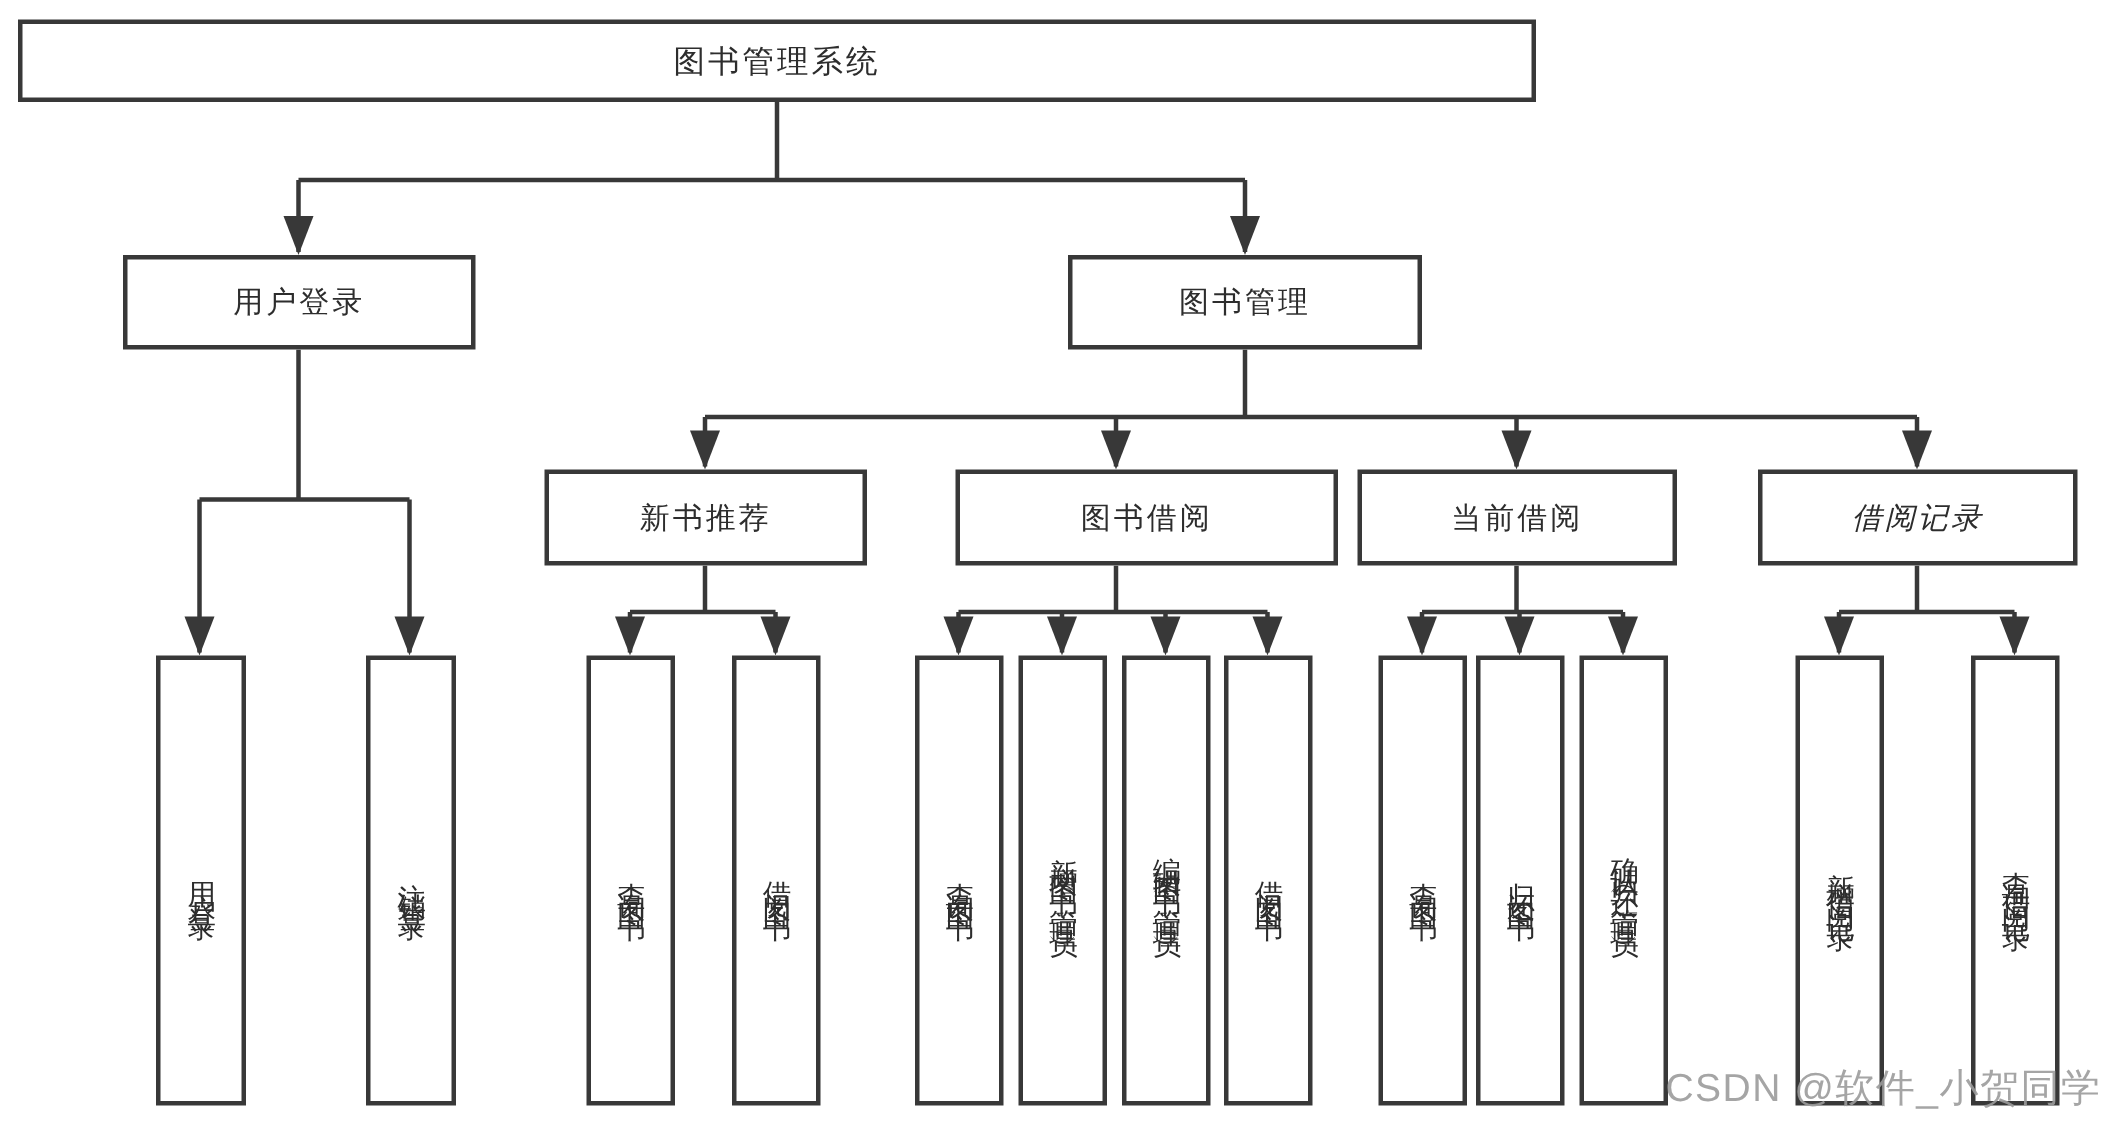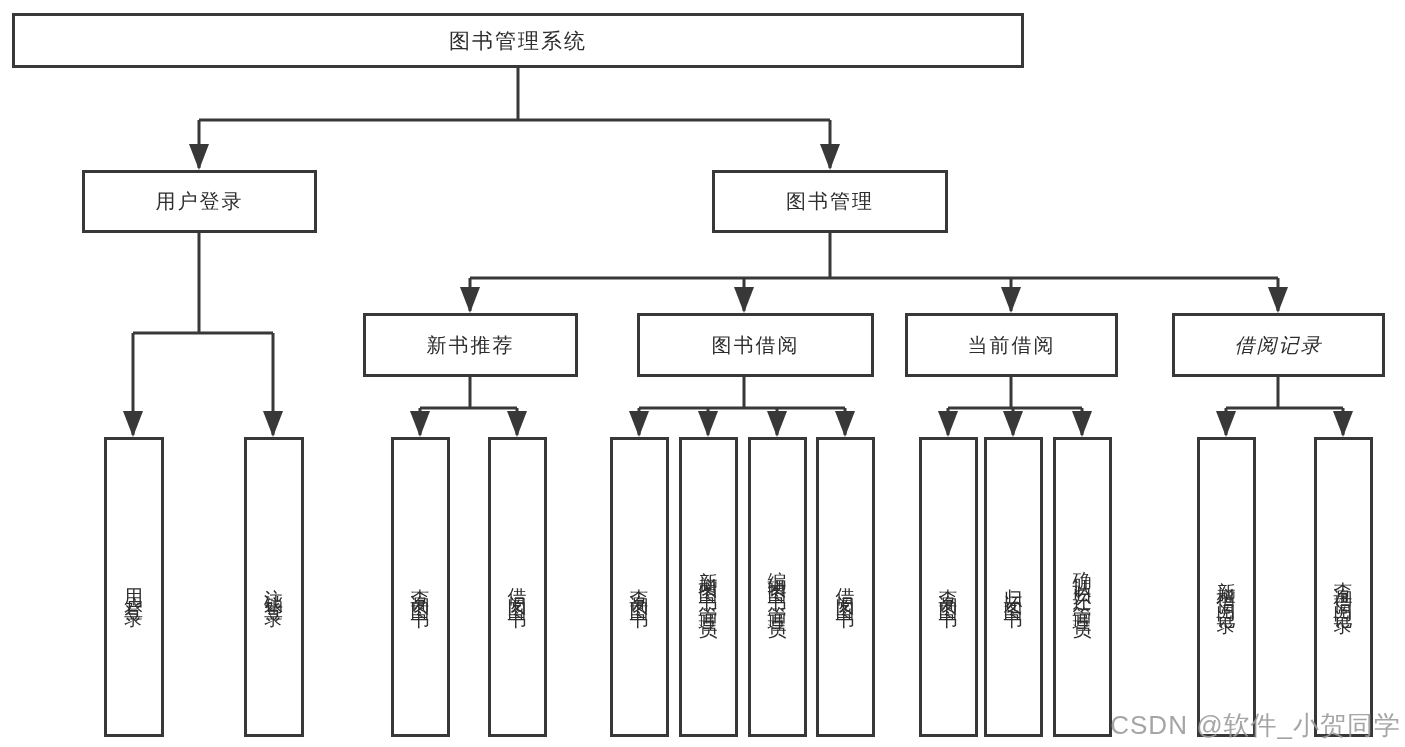--- a/index.html
+++ b/index.html
@@ -91,21 +91,21 @@
       <polygon points="1333,411 1353,411 1343,437"></polygon>
     </g>
   </svg>
 
   <div class="box root" style="left:12px; top:13px; width:1012px; height:55px;">图书管理系统</div>
 
   <div class="box" style="left:82px; top:170px; width:235px; height:63px;">用户登录</div>
   <div class="box" style="left:712px; top:170px; width:236px; height:63px;">图书管理</div>
 
   <div class="box" style="left:363px; top:313px; width:215px; height:64px;">新书推荐</div>
-  <div class="box" style="left:637px; top:313px; width:237px; height:64px;">图书借阅</div>
+  <div class="box" style="left:637px; top:313px; width:255px; height:64px;">图书借阅</div>
   <div class="box" style="left:905px; top:313px; width:213px; height:64px;text-align:right;">当前借阅</div>
   <div class="box" style="left:1172px; top:313px; width:213px; height:64px;font-style:italic;">借阅记录</div>
 
   <div class="box leaf" style="left:104px; top:437px; width:60px; height:300px;">
     <span>用户登录</span>
   </div>
   <div class="box leaf" style="left:244px; top:437px; width:60px; height:300px;">
     <span>注销登录</span>
   </div>
 

